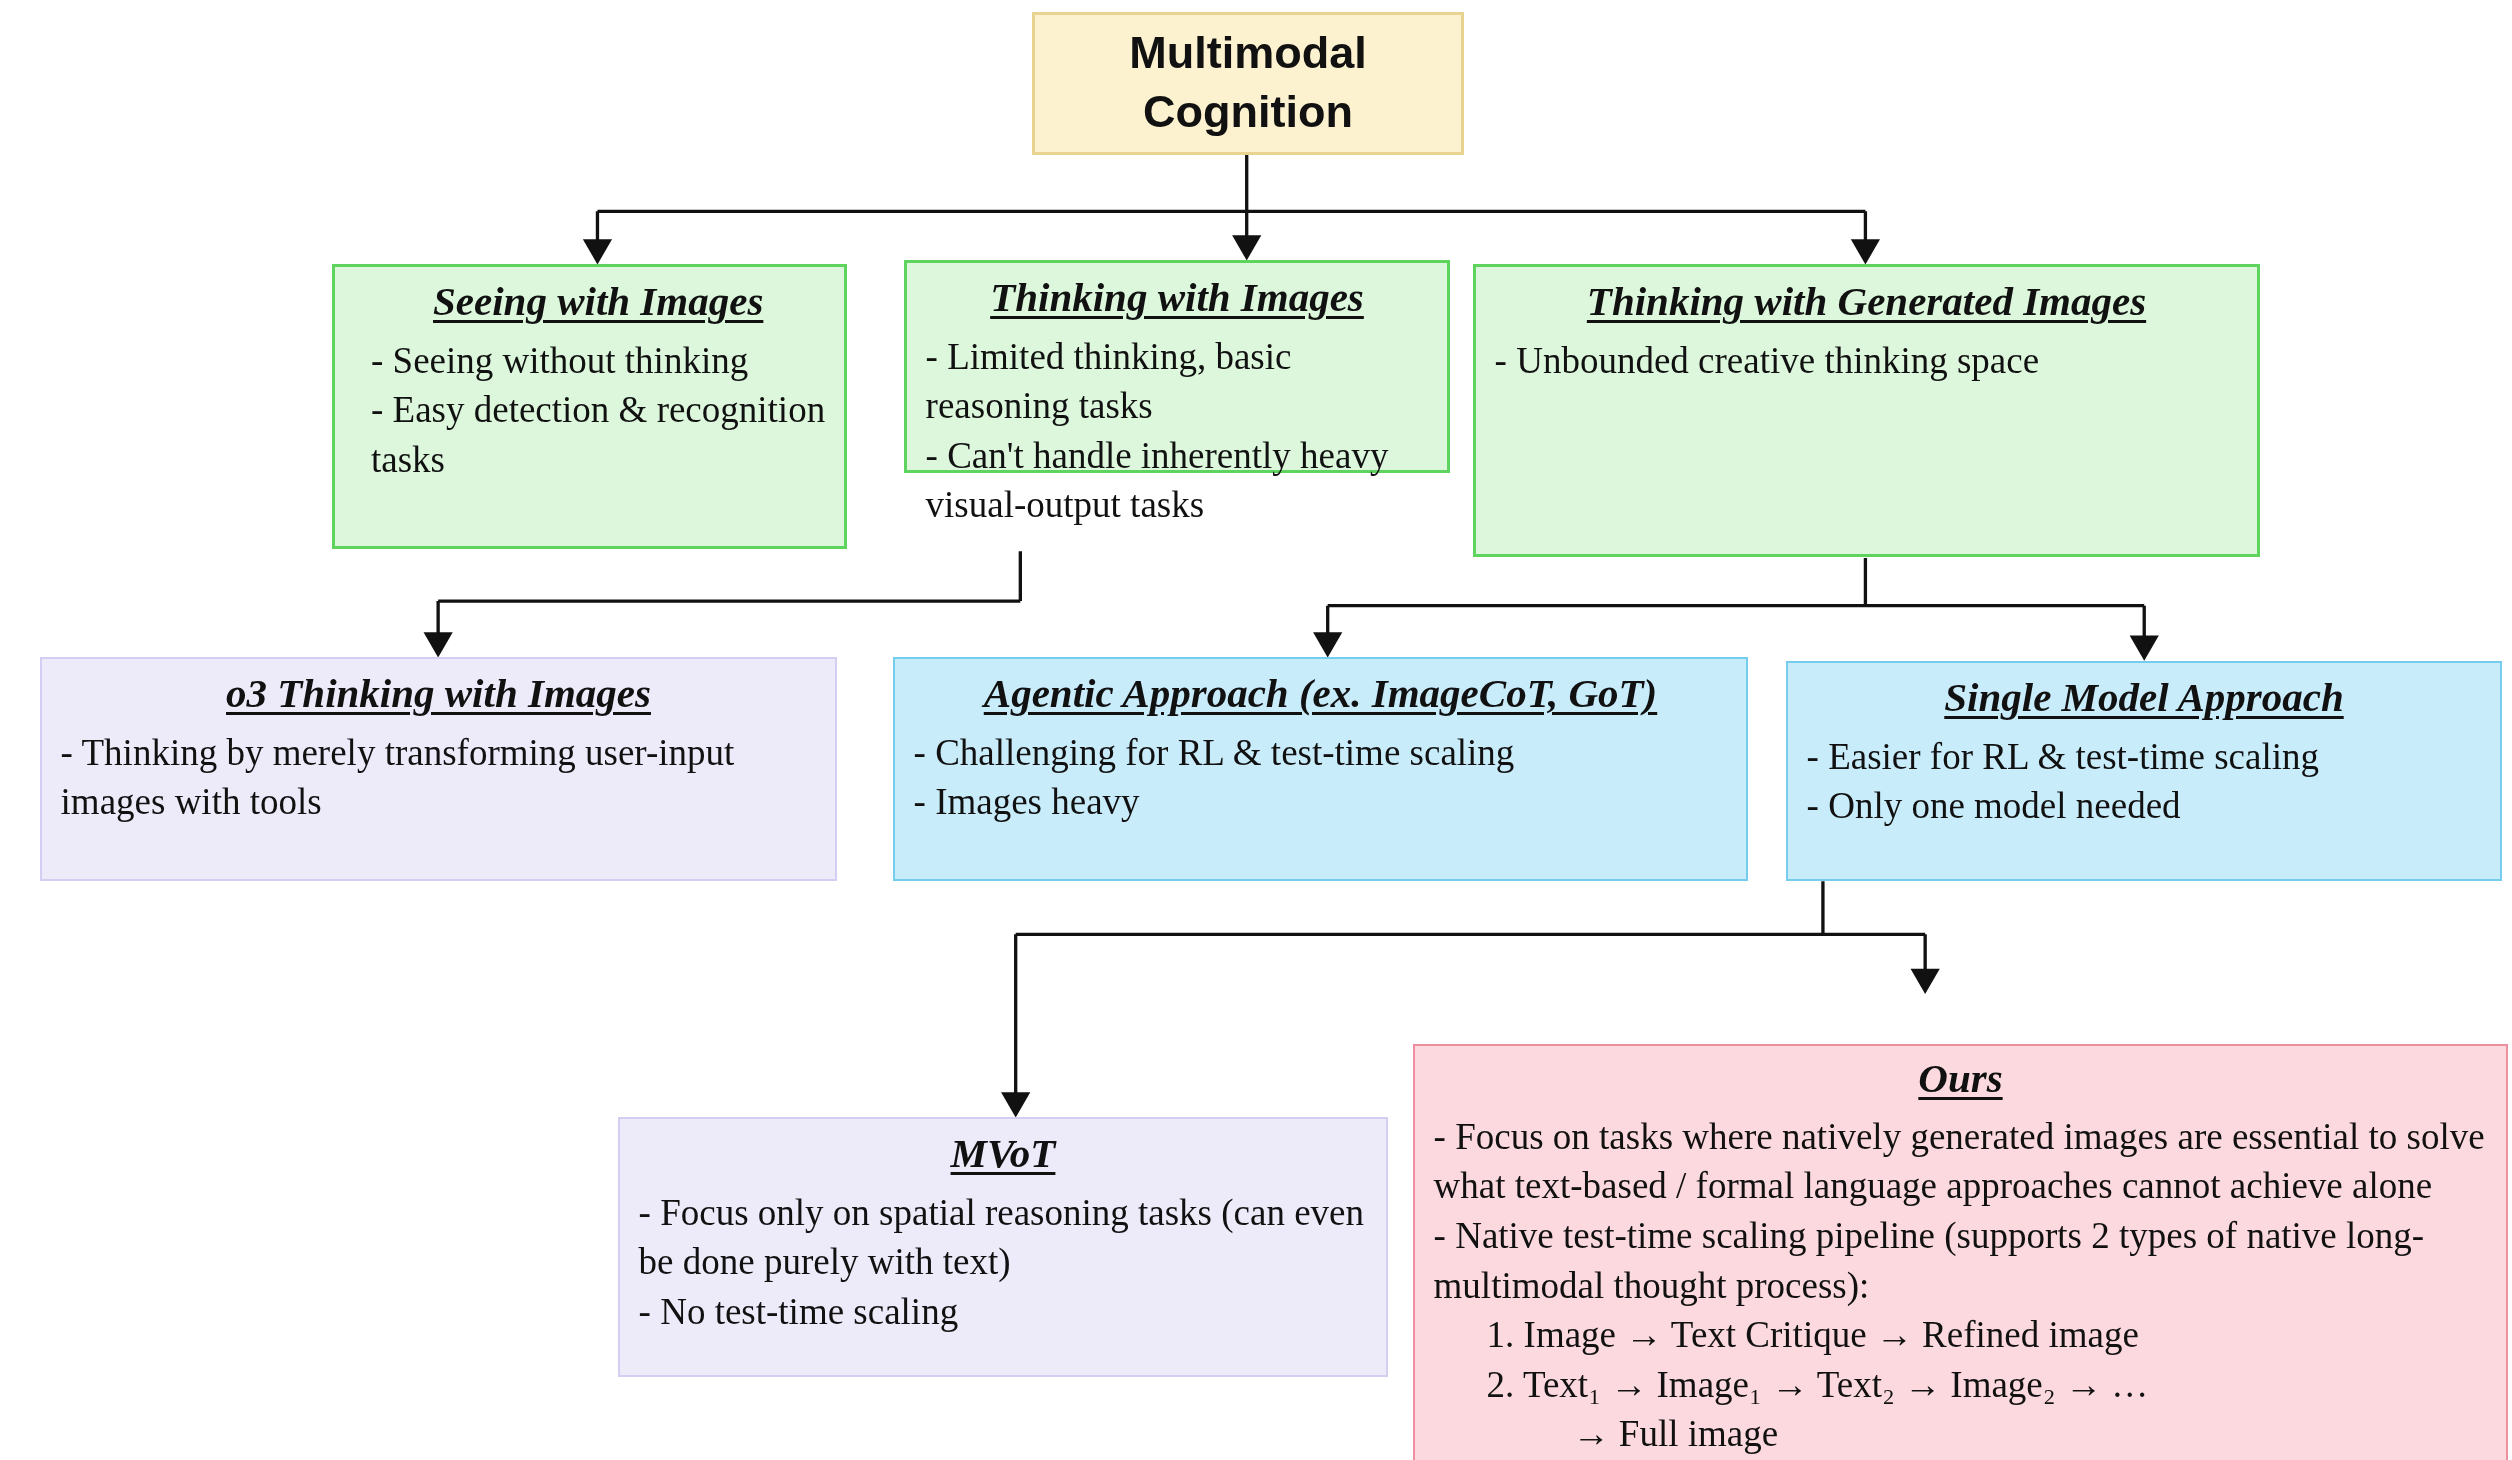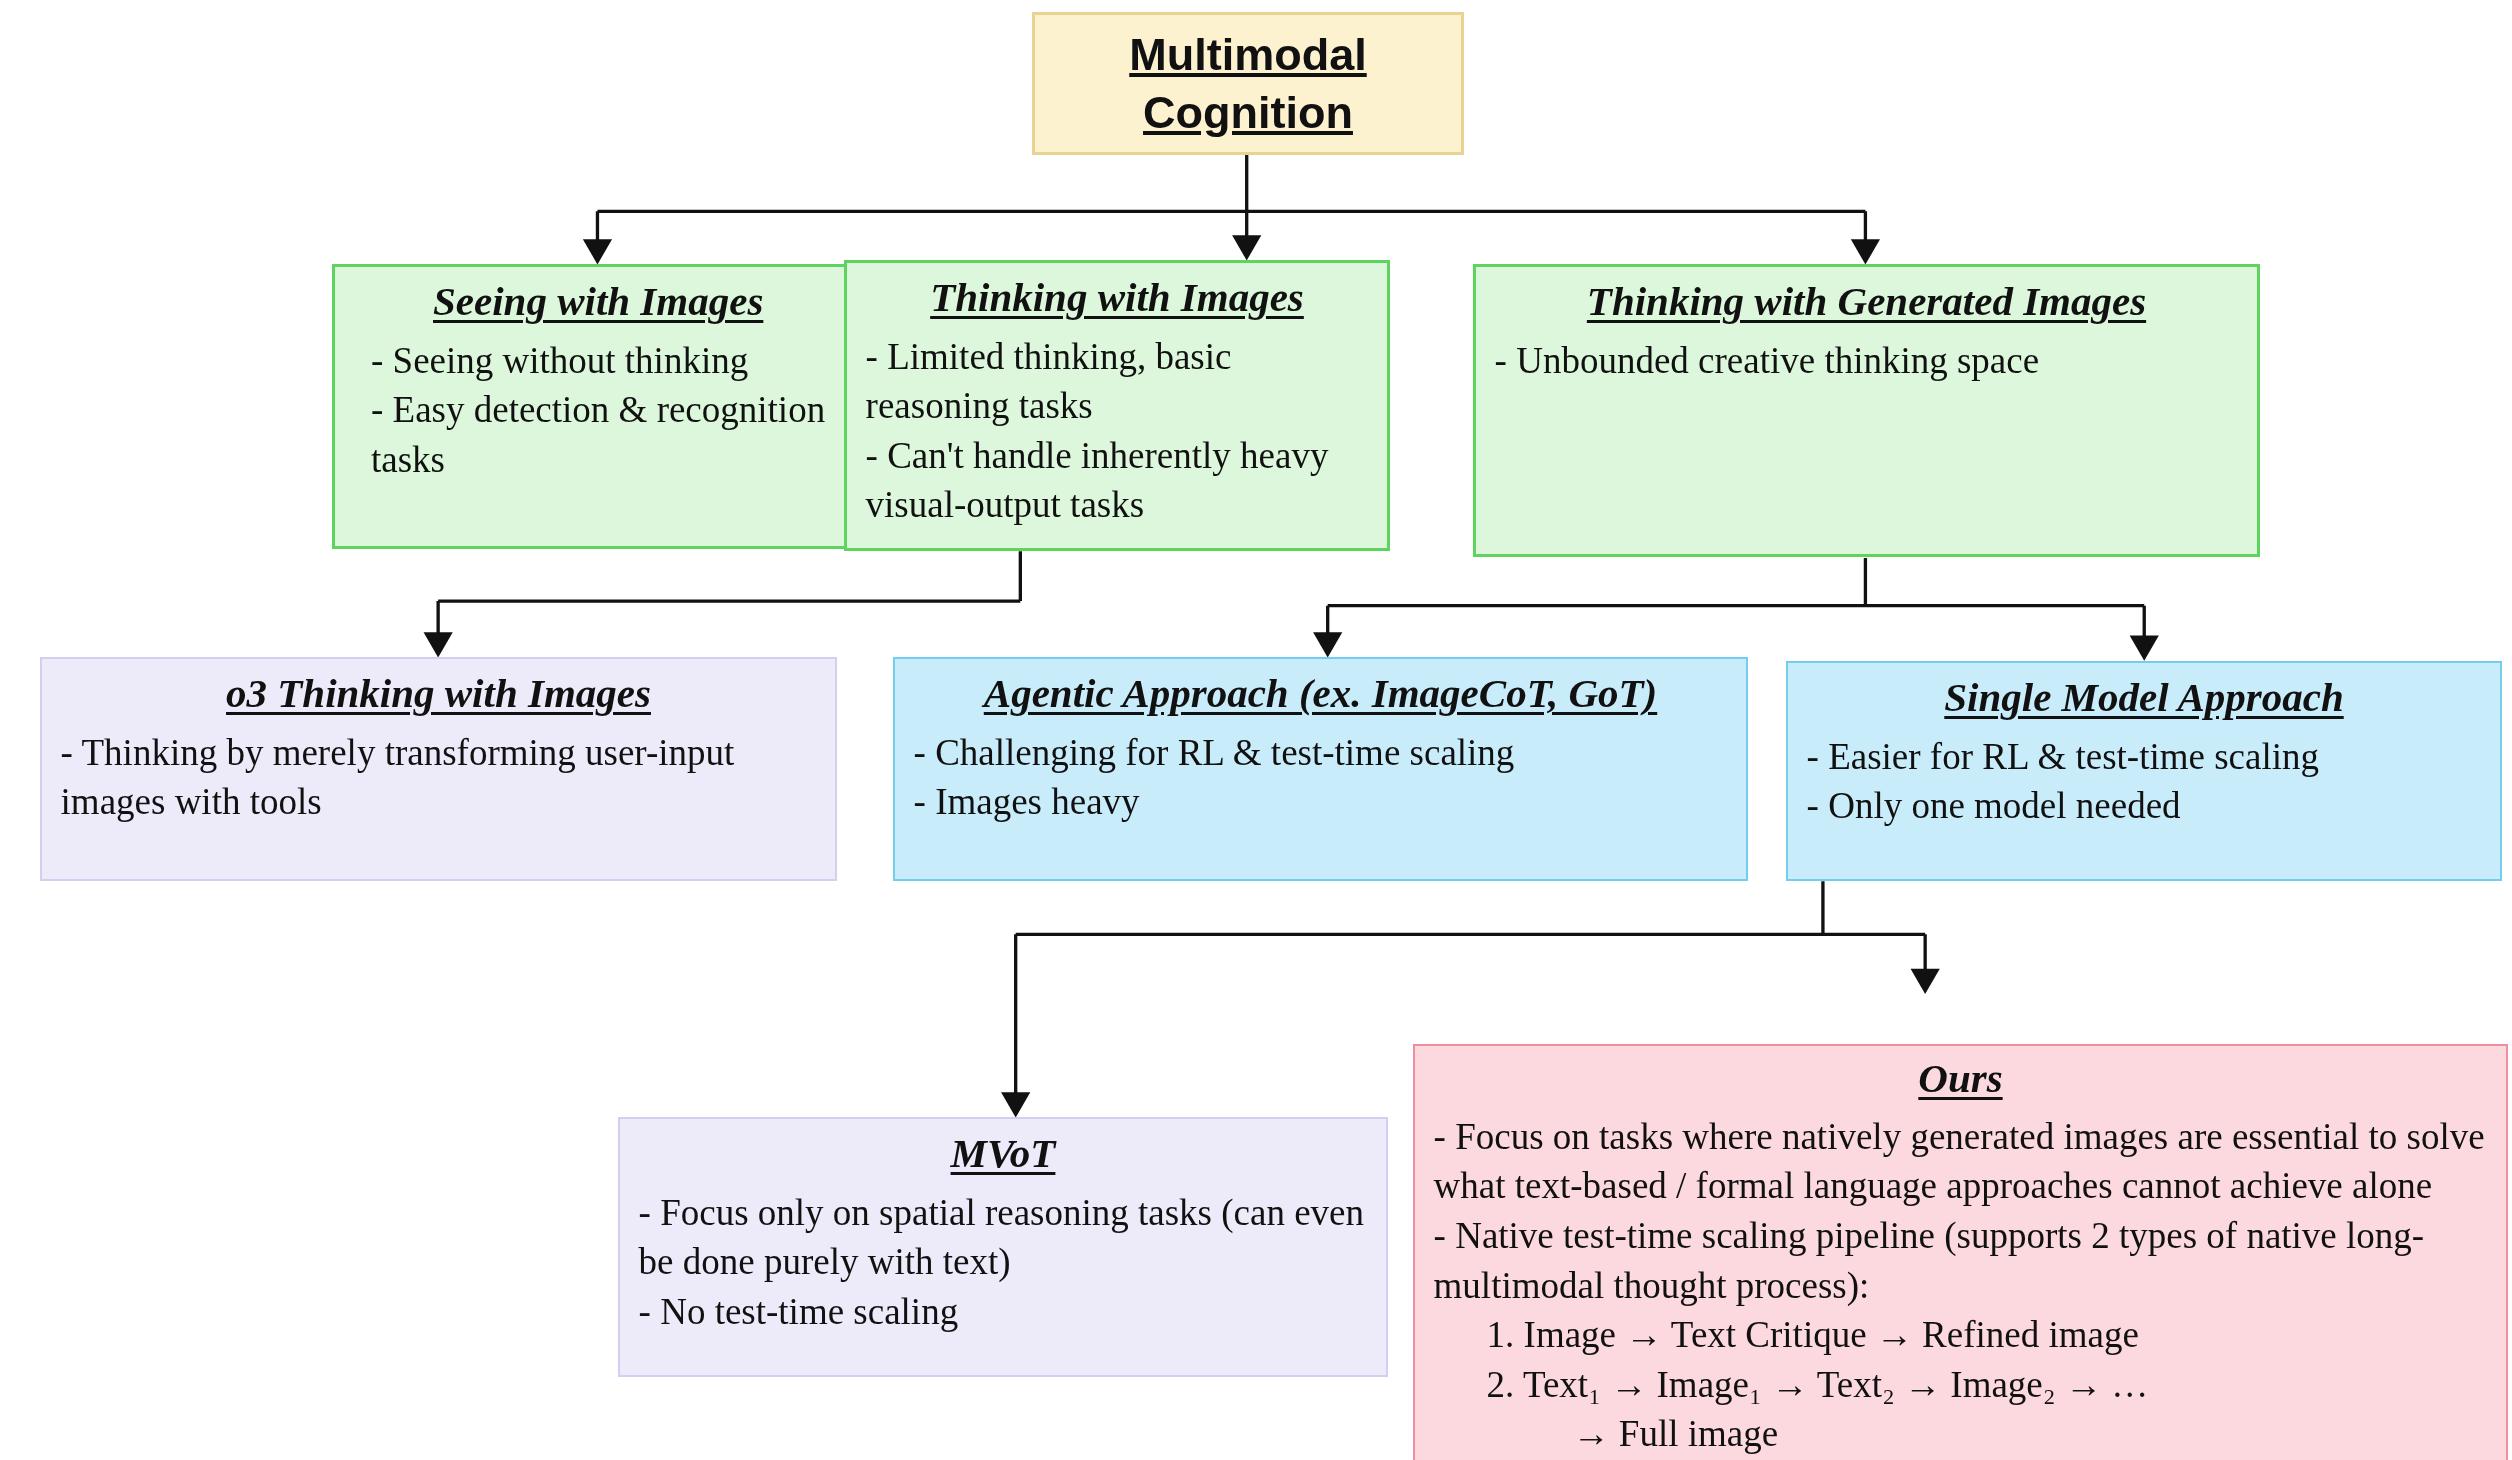--- a/index.html
+++ b/index.html
@@ -63,21 +63,21 @@
     line-height: 1.34;
     padding-left: 53px;
   }
   .step-cont {
     font-family: "Liberation Serif", serif;
     font-size: 37px;
     line-height: 1.34;
     padding-left: 139px;
   }
   .node.pink { padding-top: 6.6px; }
-  .node.yellow { display: flex; align-items: flex-end; justify-content: center; text-decoration: underline; }
+  .node.yellow { display: flex; align-items: flex-start; justify-content: center; }
 </style>
 </head>
 <body>
 
 <div id="canvas">
 
   <svg id="connectors" width="2512" height="1461" viewBox="0 0 3784 2200">
 
     <path d="M 1878 233 V 318 M 900 318 H 2810 M 900 318 V 362 M 1878 318 V 356 M 2810 318 V 362" stroke="#111111" stroke-width="5" fill="none"></path>
     <polygon points="900,398 878,360 922,360" fill="#111111"></polygon>
@@ -99,21 +99,21 @@
   <div class="node yellow" style="left:1032px; top:12px; width:432px; height:143px;">
     <div class="root-title">Multimodal Cognition</div>
   </div>
 
   <div class="node green" style="left:332px; top:264px; width:515px; height:285px;padding-left:36px;">
     <div class="node-title">Seeing with Images</div>
     <div class="bullet">- Seeing without thinking</div>
     <div class="bullet">- Easy detection &amp; recognition tasks</div>
   </div>
 
-  <div class="node green" style="left:844px; top:260px; width:546px; height:291px;">
+  <div class="node green" style="left:904px; top:260px; width:546px; height:213px;">
     <div class="node-title">Thinking with Images</div>
     <div class="bullet">- Limited thinking, basic reasoning tasks</div>
     <div class="bullet">- Can't handle inherently heavy visual-output tasks</div>
   </div>
 
   <div class="node green" style="left:1473px; top:264px; width:787px; height:293px;">
     <div class="node-title">Thinking with Generated Images</div>
     <div class="bullet">- Unbounded creative thinking space</div>
   </div>
 

